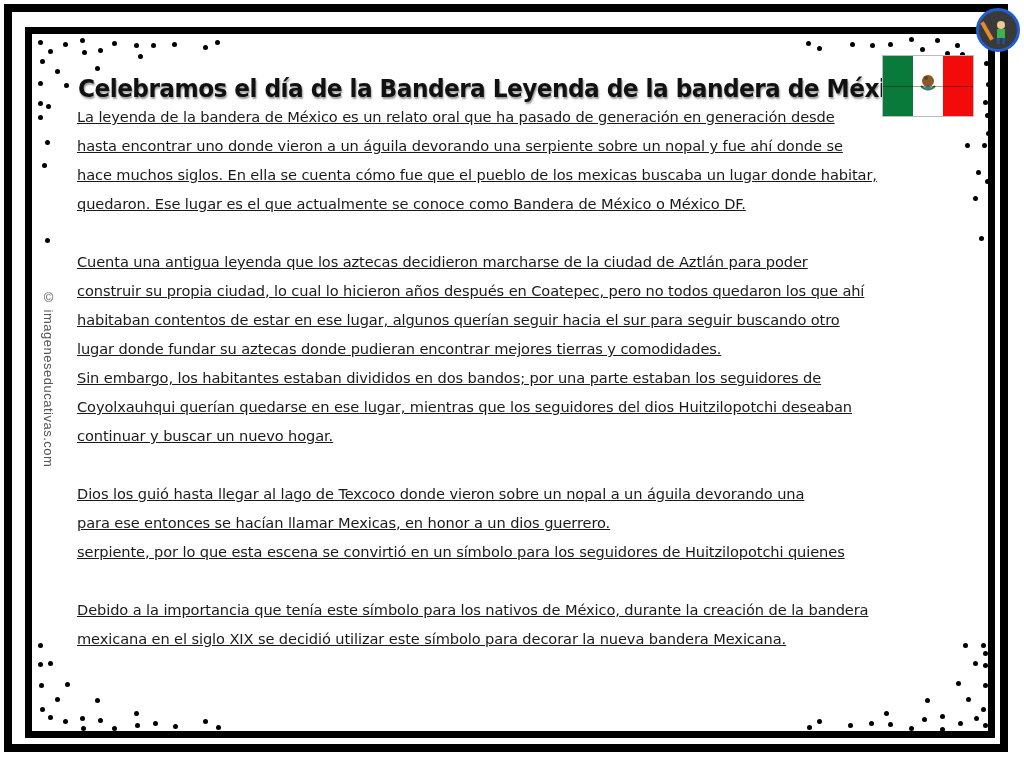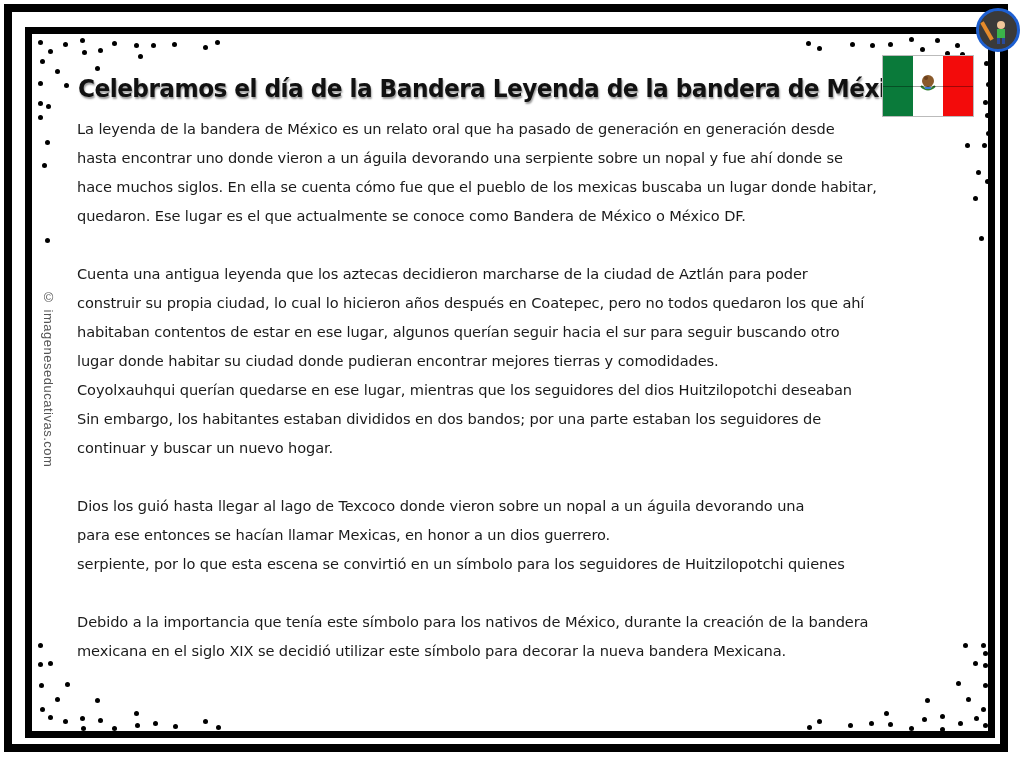--- a/index.html
+++ b/index.html
@@ -25,22 +25,22 @@
     .flag {
       position: absolute; left: 882px; top: 55px; width: 92px; height: 62px;
       display: flex; border: 1px solid #bbb; box-sizing: border-box;
     }
     .flag .g { flex: 1; background: #0a7a3a; }
     .flag .w { flex: 1; background: #ffffff; position: relative; }
     .flag .r { flex: 1; background: #f30b0b; }
     .flag .emblem { position: absolute; left: 6px; top: 17px; }
     .flag-line { position: absolute; left: 0; right: 0; top: 30px; height: 1px; background: rgba(0,0,0,0.35); }
     .body-text {
-      position: absolute; left: 77px; top: 114px; width: 880px;
-      font-size: 14.6px; line-height: 29px; letter-spacing: -0.1px; color: #1a1a1a;
+      position: absolute; left: 77px; top: 102px; width: 880px;
+      font-size: 14.6px; line-height: 29px; letter-spacing: -0.1px; color: #1a1a1a; text-decoration: underline;
     }
     .body-text p { margin: 0; white-space: nowrap; }
     .body-text .gap { height: 29px; }
     .watermark {
       position: absolute; left: 36px; top: 290px; width: 20px; height: 220px;
       writing-mode: vertical-rl; font-size: 13px; color: #555; letter-spacing: 0.5px;
       font-family: "Liberation Sans", sans-serif; white-space: nowrap;
     }
     .logo {
       position: absolute; left: 976px; top: 8px; width: 44px; height: 44px; border-radius: 50%;
@@ -179,23 +179,23 @@
     <p>La leyenda de la bandera de México es un relato oral que ha pasado de generación en generación desde</p>
     <p>hasta encontrar uno donde vieron a un águila devorando una serpiente sobre un nopal y fue ahí donde se</p>
     <p>hace muchos siglos. En ella se cuenta cómo fue que el pueblo de los mexicas buscaba un lugar donde habitar,</p>
     <p>quedaron. Ese lugar es el que actualmente se conoce como Bandera de México o México DF.</p>
   </div>
   <div class="gap"></div>
   <div>
     <p>Cuenta una antigua leyenda que los aztecas decidieron marcharse de la ciudad de Aztlán para poder</p>
     <p>construir su propia ciudad, lo cual lo hicieron años después en Coatepec, pero no todos quedaron los que ahí</p>
     <p>habitaban contentos de estar en ese lugar, algunos querían seguir hacia el sur para seguir buscando otro</p>
-    <p>lugar donde habitar su ciudad donde pudieran encontrar mejores tierras y  comodidades.</p>
+    <p>lugar donde fundar su aztecas donde pudieran encontrar mejores tierras y  comodidades.</p>
+    <p>Sin embargo, los habitantes estaban divididos en dos bandos; por una parte estaban los seguidores de</p>
     <p>Coyolxauhqui querían quedarse en ese lugar, mientras que los seguidores del dios Huitzilopotchi deseaban</p>
-    <p>Sin embargo, los habitantes estaban divididos en dos bandos; por una parte estaban los seguidores de</p>
     <p>continuar y buscar un nuevo hogar.</p>
   </div>
   <div class="gap"></div>
   <div>
     <p>Dios los guió hasta llegar al lago de Texcoco donde vieron sobre un nopal a un águila devorando una</p>
     <p>para ese entonces se hacían llamar Mexicas, en honor a un dios guerrero.</p>
     <p>serpiente, por lo que esta escena se convirtió en un símbolo para los seguidores de Huitzilopotchi quienes</p>
   </div>
   <div class="gap"></div>
   <div>

